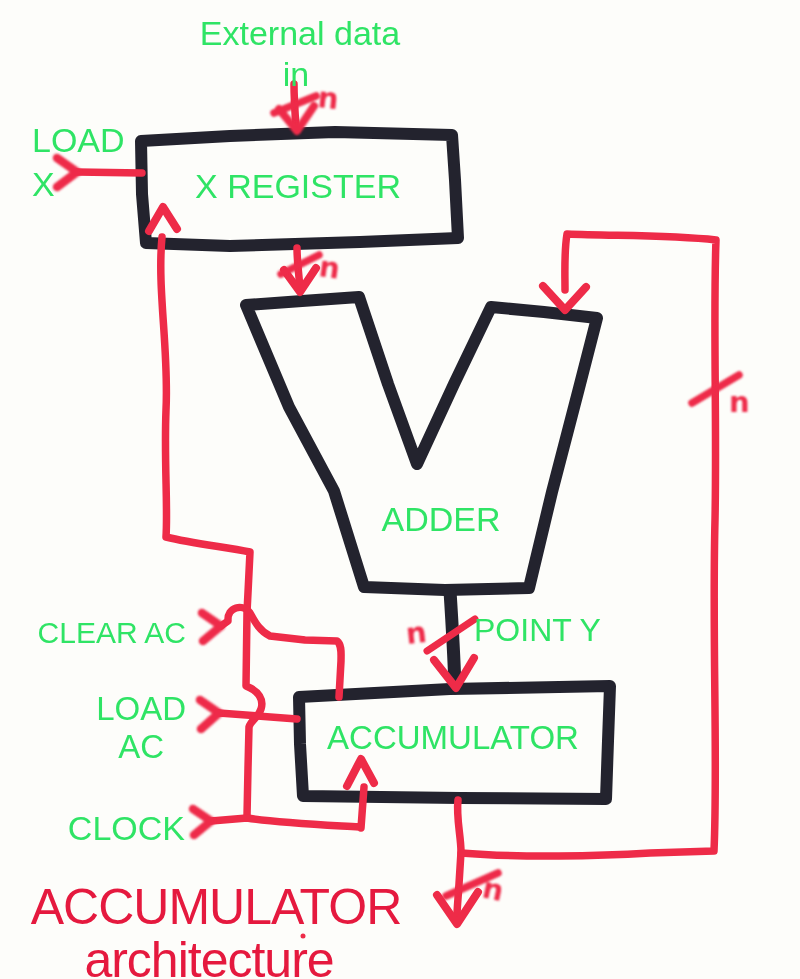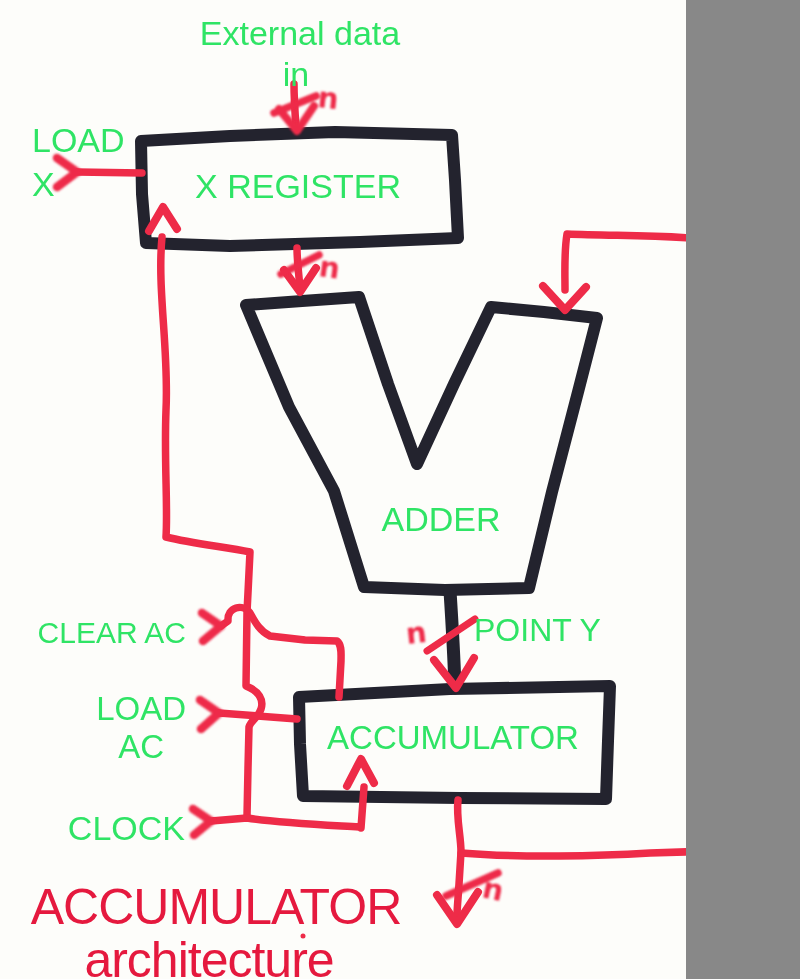--- a/index.html
+++ b/index.html
@@ -1,17 +1,17 @@
 <!DOCTYPE html>
 <html style="--paper: #fdfdfa; --ink: #23232e; --marker-red: #ee2b48; --label-green: #2fe465; --title-red: #e5193e;"><head>
 <meta charset="utf-8">
 <style>
   html,body{margin:0;padding:0;background:#888;}
   .stage{
-    position:relative;width:686px;height:979px;overflow:hidden;
+    position:relative;width:800px;height:979px;overflow:hidden;
     background:var(--paper,#fdfdfa);
     font-family:"Liberation Sans",sans-serif;
   }
   svg{position:absolute;left:0;top:0;display:block;}
   .ink{stroke:var(--ink,#23232e);fill:none;stroke-linecap:round;stroke-linejoin:round;}
   .red{stroke:var(--marker-red,#ee2b48);fill:none;stroke-linecap:round;stroke-linejoin:round;}
   .green-label{
     fill:var(--label-green,#2fe465);
     font-family:"Liberation Sans",sans-serif;
     font-weight:400;

